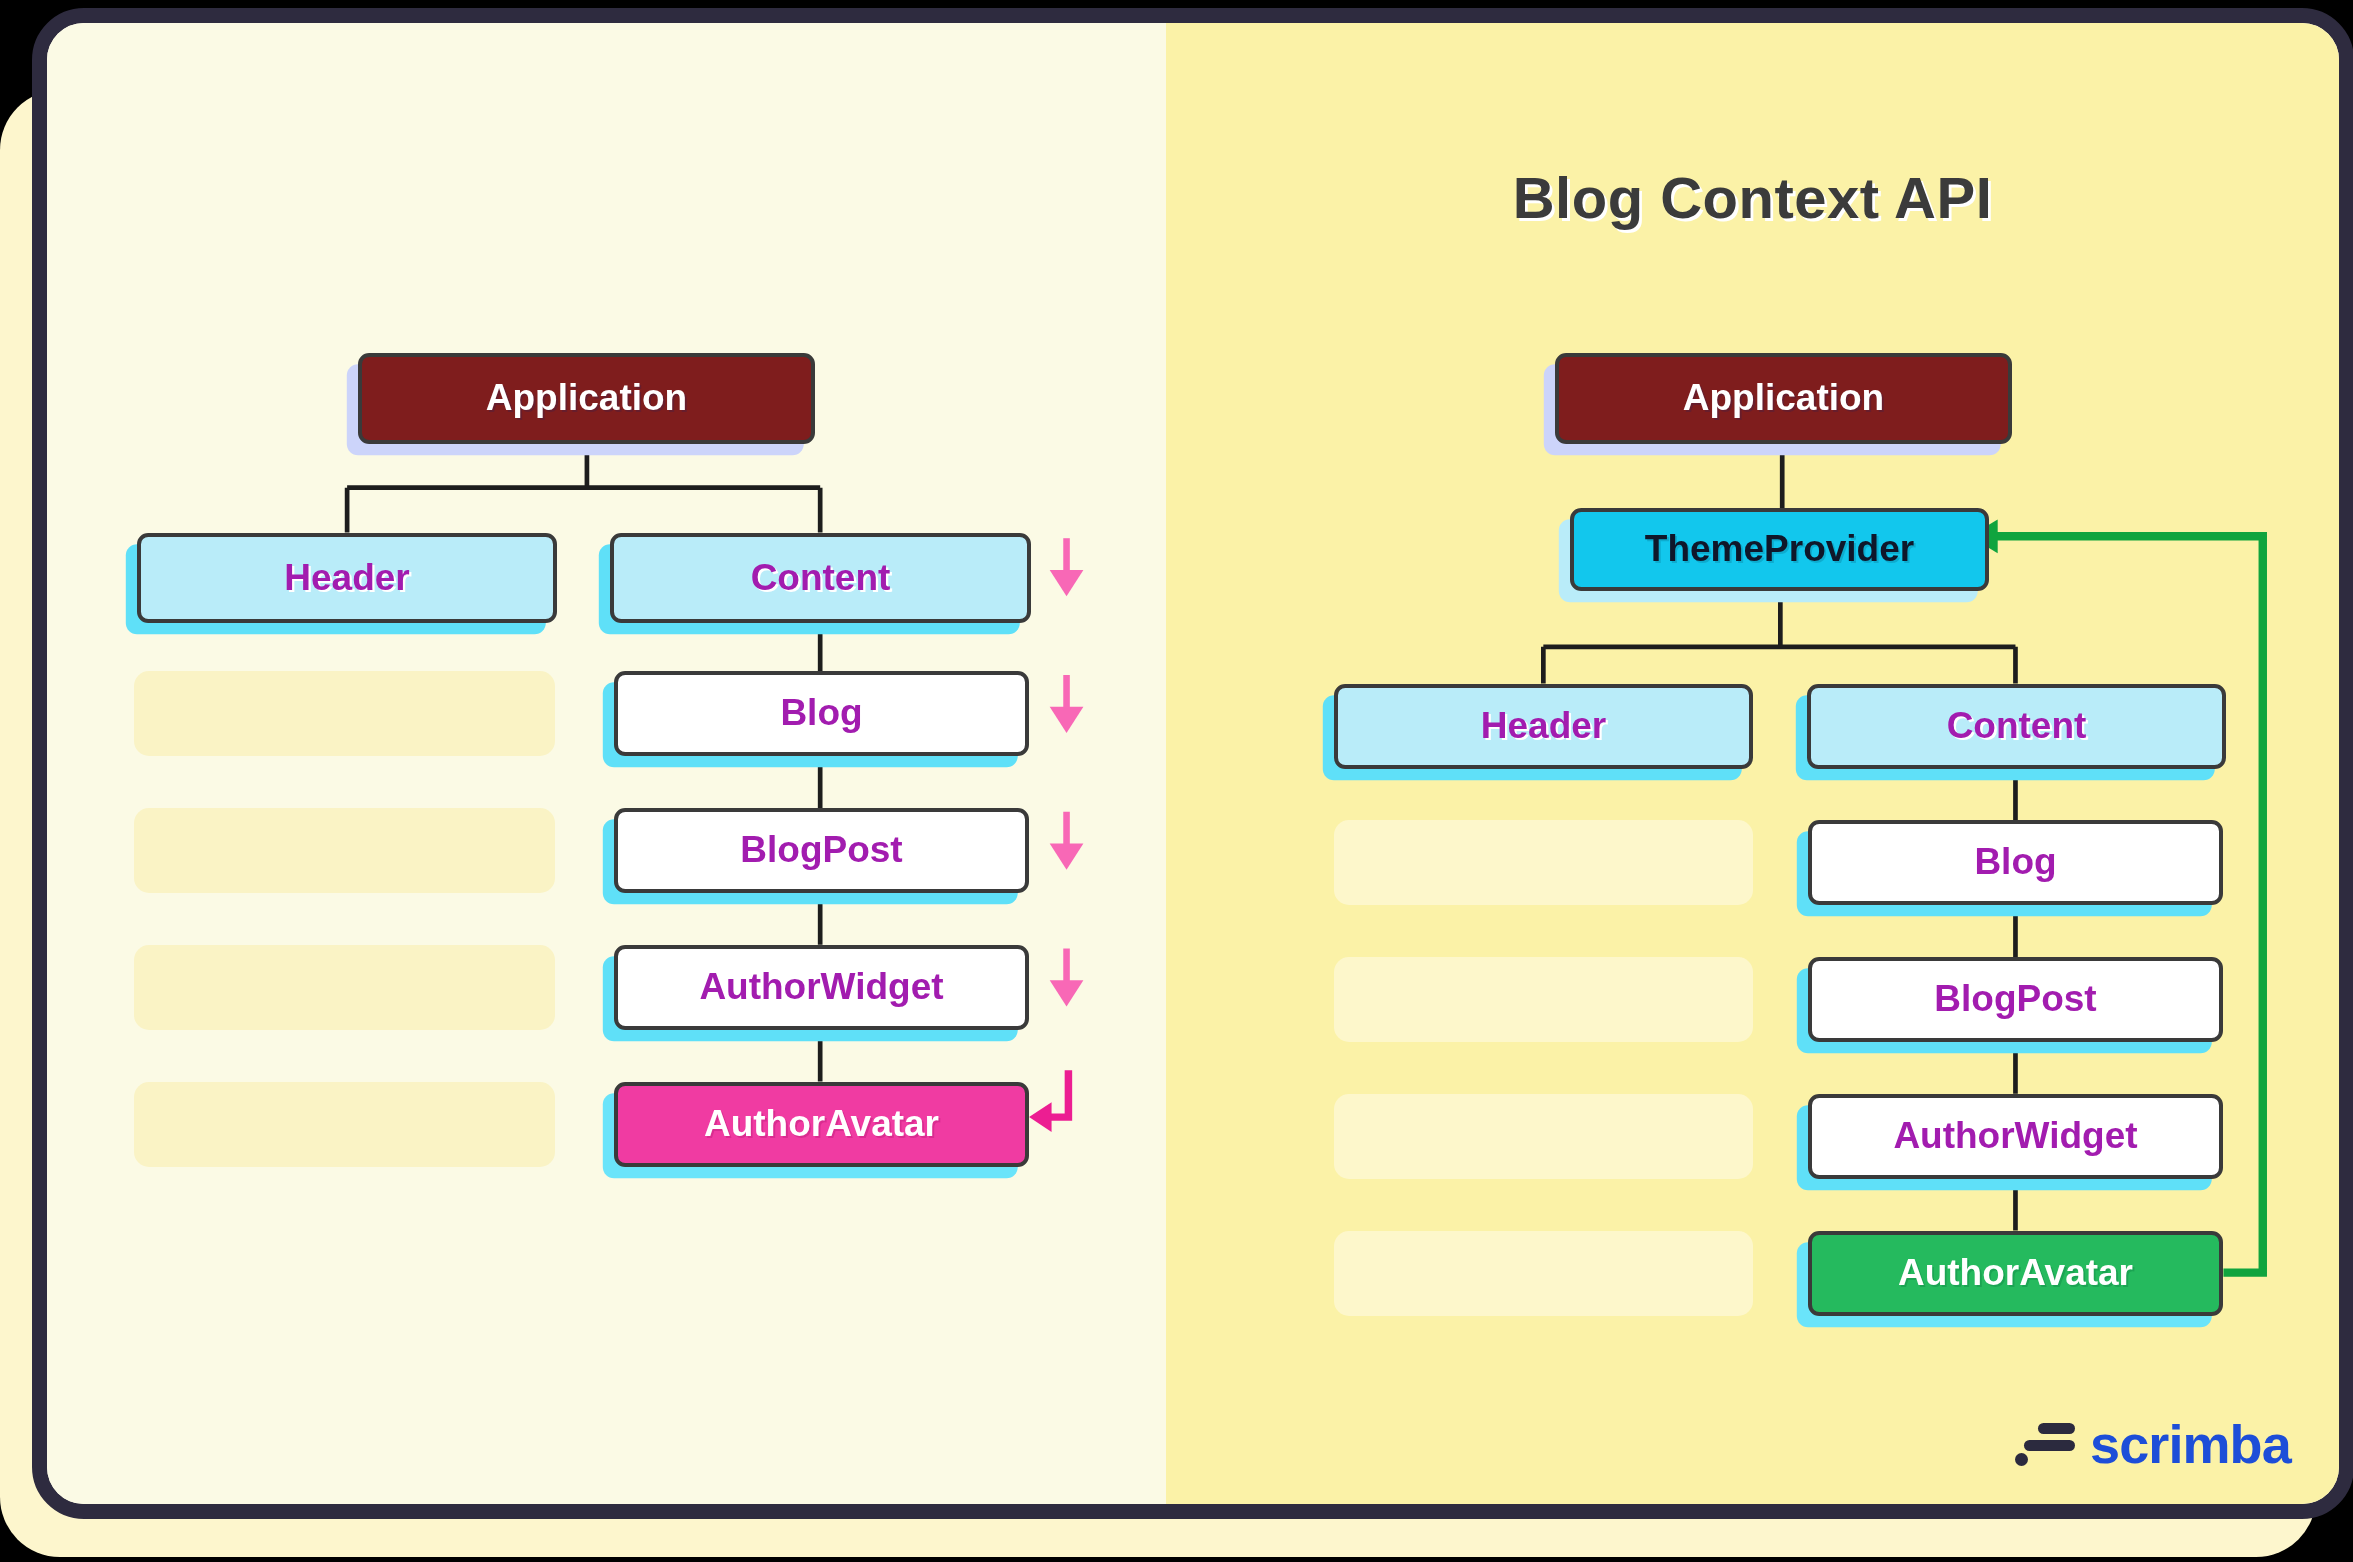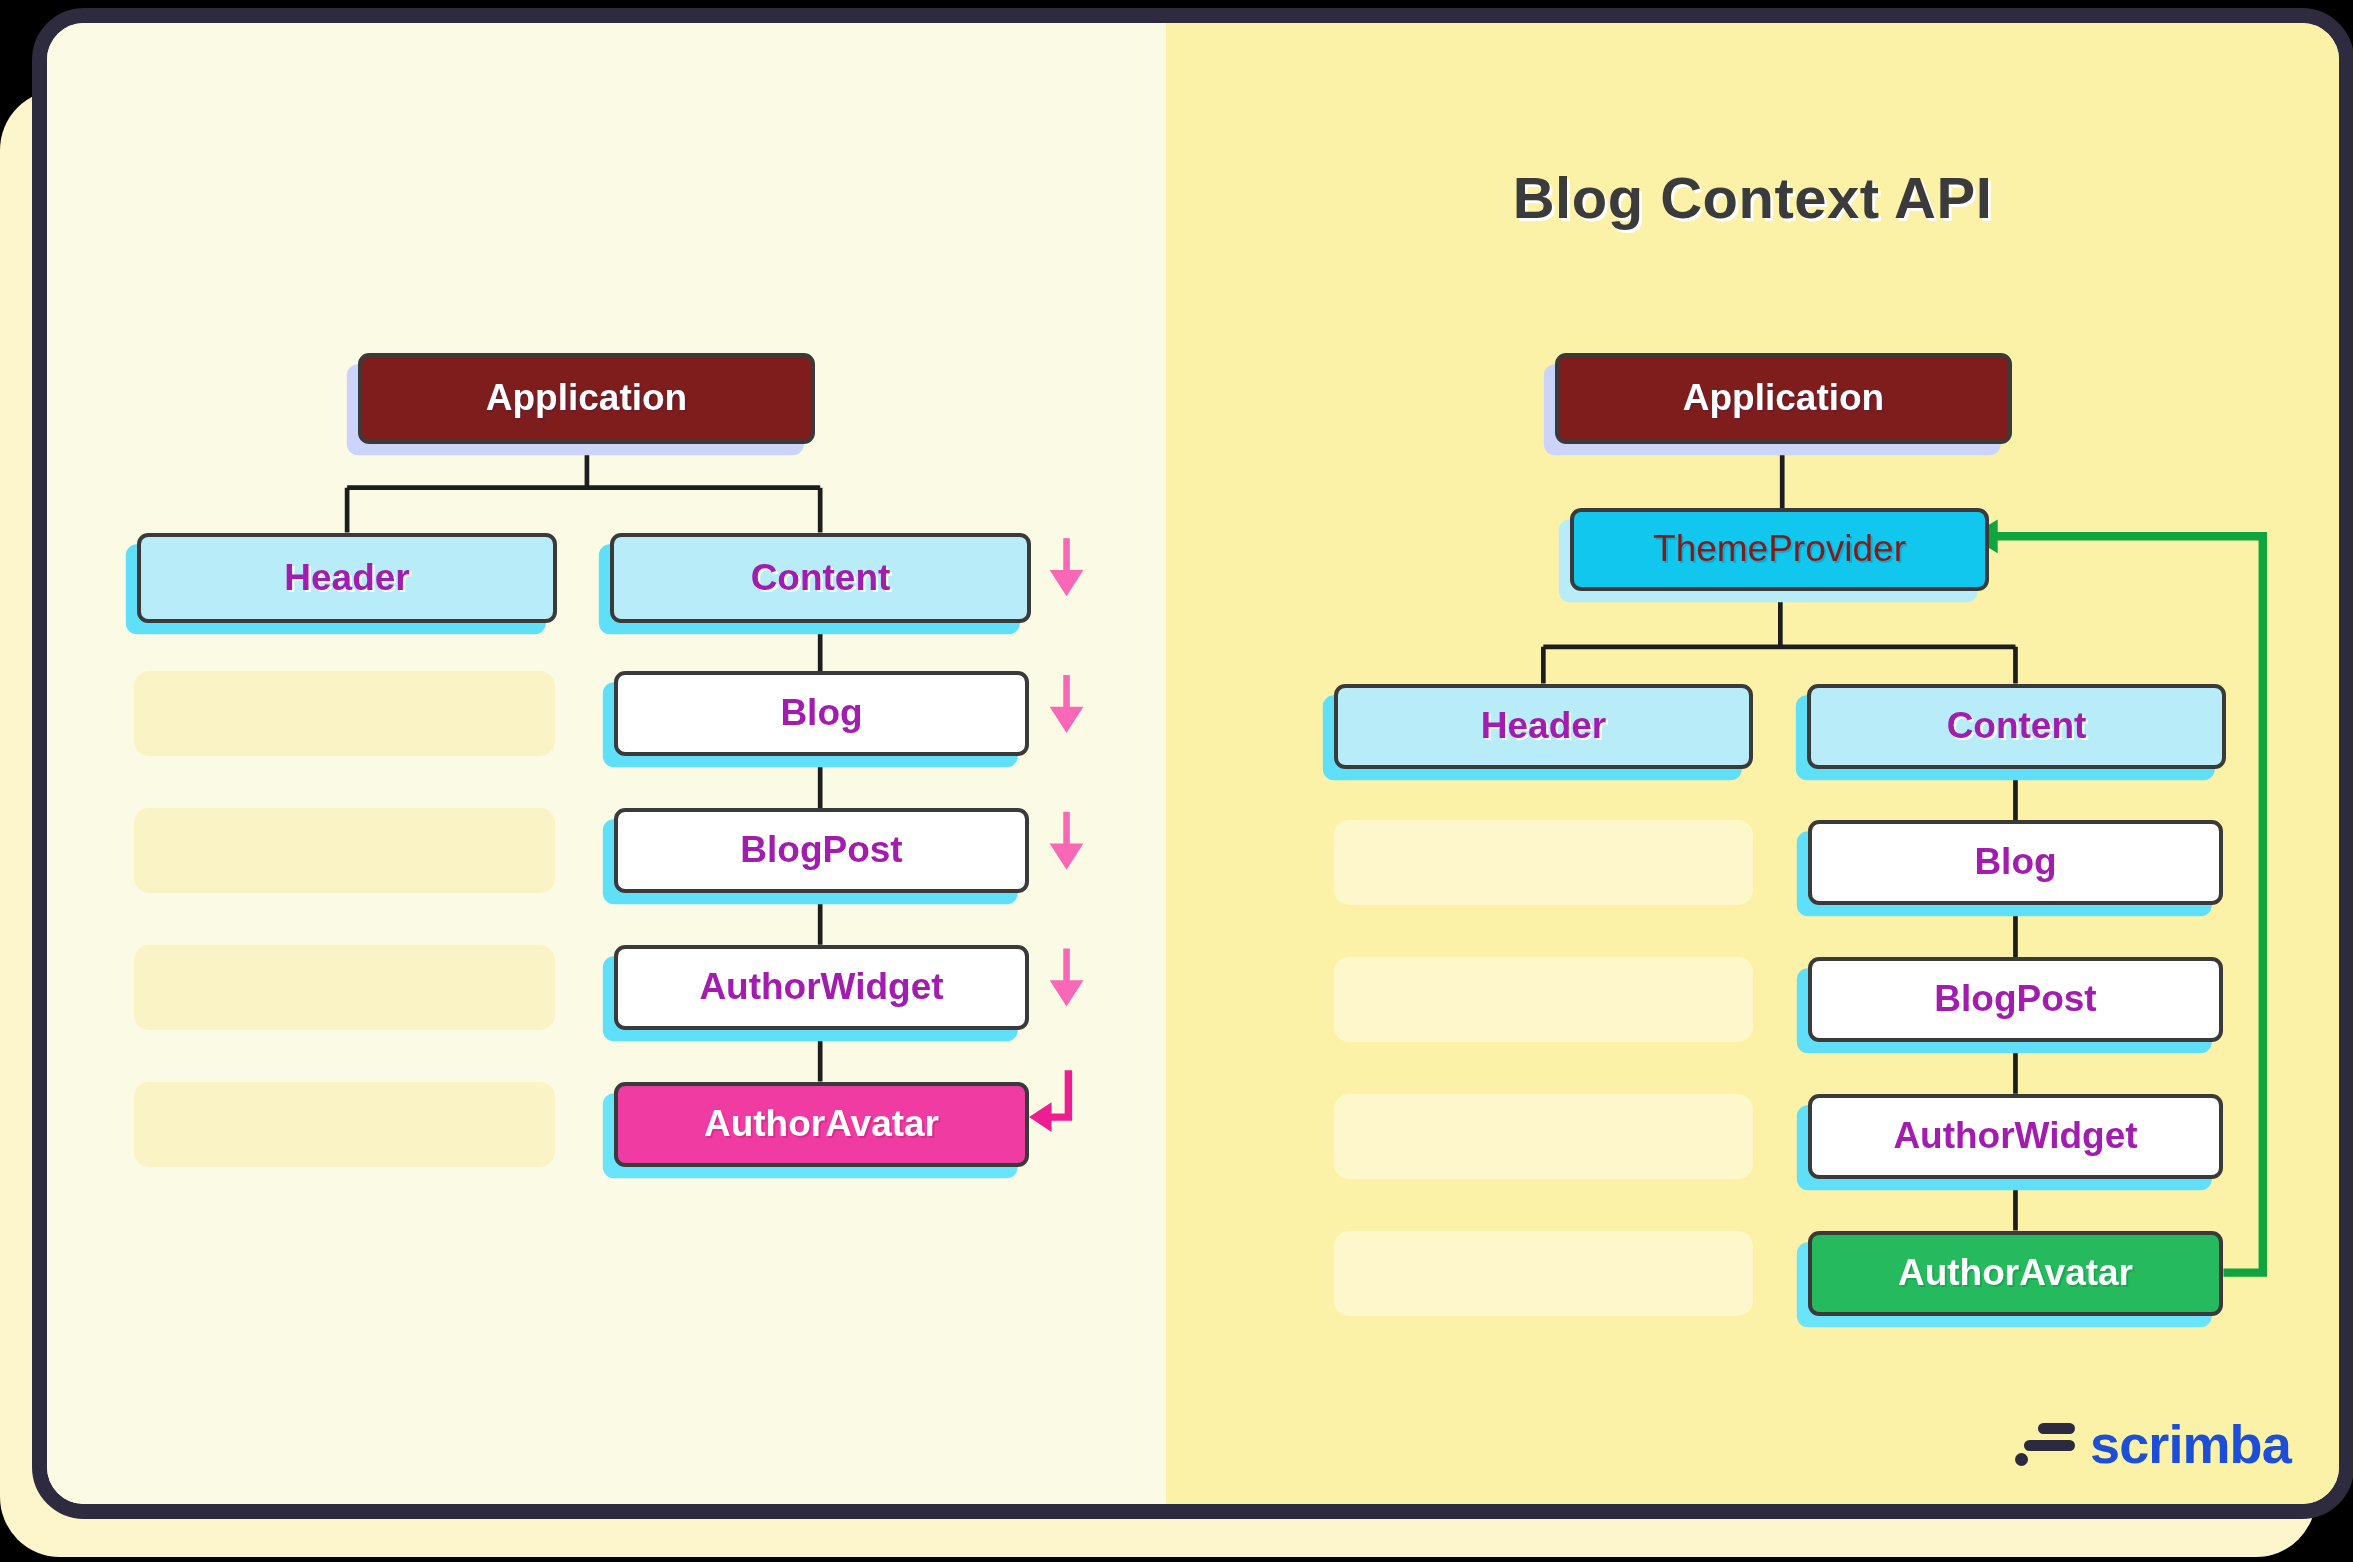--- a/index.html
+++ b/index.html
@@ -39,21 +39,21 @@
     text-shadow:2.3px 2.3px 0 #ffffff;
   }
   .node-app{
     background:#7f1d1d;color:#fff;font-weight:800;font-size:37px;
     text-shadow:1.9px 1.9px 0 rgba(30,30,90,.25);
     box-shadow:-11.2px 11.2px 0 #ccd4fa;
   }
   .node-cyan{background:#b9ecf9;box-shadow:-11.2px 11.2px 0 #5fe0f8;}
   .node-white{background:#ffffff;box-shadow:-11.2px 11.2px 0 #5fe0f8;}
   .node-theme{
-    background:#12c7ed;color:#7f1d1d;font-weight:400;font-size:37px;
+    background:#12c7ed;color:#0f172a;font-weight:700;font-size:37px;
     text-shadow:1.9px 1.9px 0 rgba(0,90,120,.25);
     box-shadow:-11.2px 11.2px 0 #b9ecf9;
   }
   .node-pink{
     background:#f03ba2;color:#fff;font-weight:800;font-size:37px;
     text-shadow:1.9px 1.9px 0 rgba(150,0,90,.25);
     box-shadow:-11.2px 11.2px 0 #6ae4fa;
   }
   .node-green{
     background:#25ba5e;color:#fff;font-weight:800;font-size:37px;

